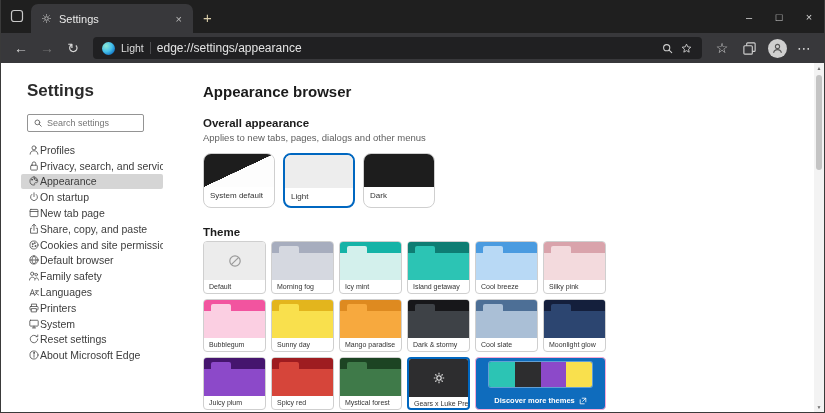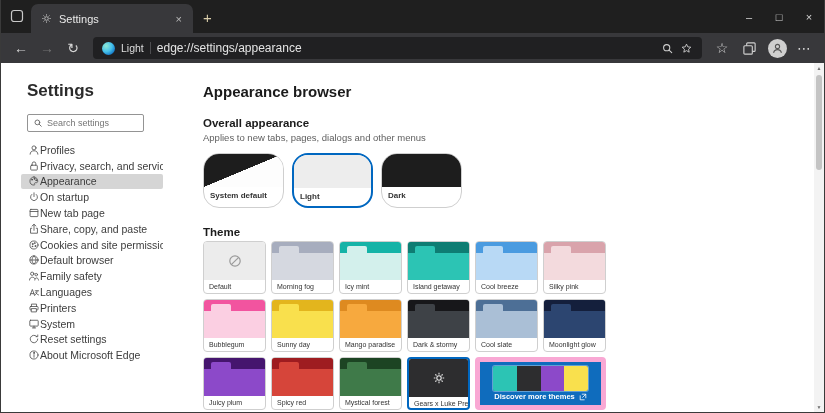--- a/index.html
+++ b/index.html
@@ -46,36 +46,36 @@
   .nav-ico { width:12px; height:12px; display:flex; flex:0 0 auto; }
   .nav-ico svg { width:12px; height:12px; }
   .nav-label { white-space:nowrap; overflow:hidden; }
 
   .main { flex:1; padding:20px 0 0 26px; min-width:0; }
   .page-title { font-size:15px; font-weight:bold; color:#1b1b1b; margin-bottom:17px; }
   .sec-label { font-size:11.5px; font-weight:bold; color:#1b1b1b; margin-bottom:3px; }
   .sec-desc { font-size:9.5px; color:#606060; margin-bottom:10px; }
 
   .appearance-row { display:flex; gap:8px; margin-bottom:18px; }
-  .app-card { width:81px; border:1px solid #cfcfcf; border-radius:16px; overflow:hidden; background:#fff;font-weight:bold; }
+  .app-card { width:72px; border:1px solid #cfcfcf; border-radius:8px; overflow:hidden; background:#fff; }
   .app-card.selected { border:2px solid #0067c0; }
   .app-swatch { height:33px; }
   .sw-split { background:linear-gradient(to bottom right, #1d1d1d 49.7%, #fdfdfd 50%); }
   .app-label { font-size:8px; color:#333; padding:4px 6px 5px; white-space:nowrap; overflow:hidden; }
 
   .theme-grid { display:grid; grid-template-columns:repeat(6,63px); grid-auto-rows:53px; gap:5px; }
   .theme-card { border:1px solid #cfcfcf; border-radius:4px; overflow:hidden; background:#fff; display:flex; flex-direction:column; }
   .theme-card.selected { border:2px solid #0067c0; }
   .swatch { height:38px; position:relative; display:flex; align-items:center; justify-content:center; flex:0 0 auto; }
   .frame { position:absolute; top:0; left:0; right:0; height:11px; }
   .mini-tab { position:absolute; top:3.5px; left:7px; width:20px; height:7.5px; border-radius:2px 2px 0 0; }
   .swatch .center-ico { width:16px; height:16px; z-index:1; }
   .t-label { font-size:7px; color:#333; padding:3px 5px; white-space:nowrap; overflow:hidden; }
 
-  .banner { grid-column:span 2; position:relative; background:#0f6cbd; border:5px solid #f9a8d4; border-radius:4px; }
+  .banner { grid-column:span 2; position:relative; background:#0f6cbd; border:1px solid #f9a8d4; border-radius:4px; }
   .banner-img { position:absolute; top:4px; left:13px; right:13px; height:25px; display:flex; border-radius:2px; overflow:hidden; box-shadow:0 0 0 1px rgba(255,255,255,.35); }
   .banner-img span { flex:1; }
   .banner-label { position:absolute; bottom:4px; left:0; right:0; display:flex; align-items:center; justify-content:center; gap:4px; color:#fff; font-size:7.5px; font-weight:bold; }
   .ext-ico { width:8px; height:8px; }
 
   
   .scrollbar { position:absolute; right:0; top:0; bottom:0; width:10px; background:#f3f3f3; }
   .sb-arrow { height:10px; display:flex; align-items:center; justify-content:center; font-size:5px; color:#6e6e6e; }
   .sb-arrow.down { position:absolute; bottom:0; left:0; right:0; }
   .sb-thumb { position:absolute; top:12px; left:2px; width:6px; height:95px; background:#c4c4c4; border-radius:3px; }

